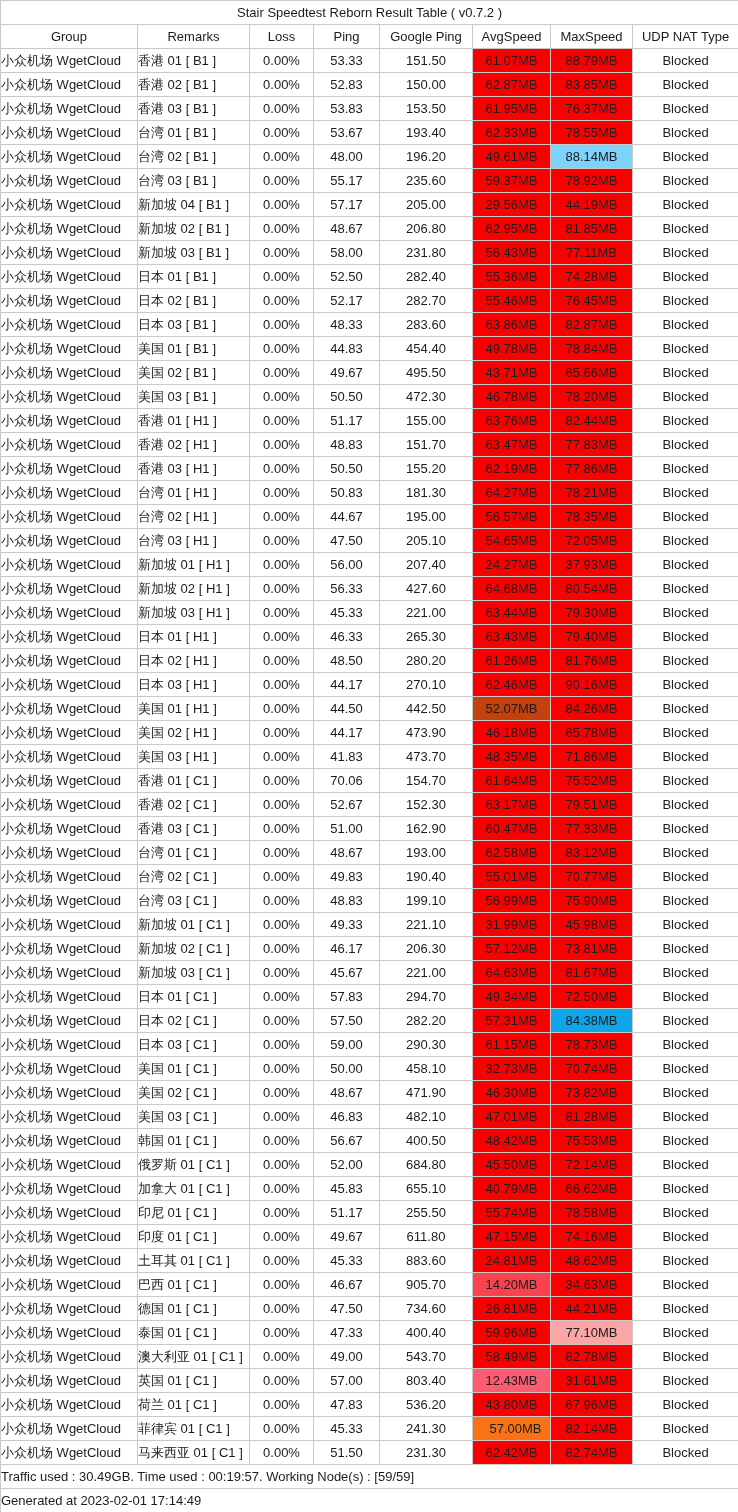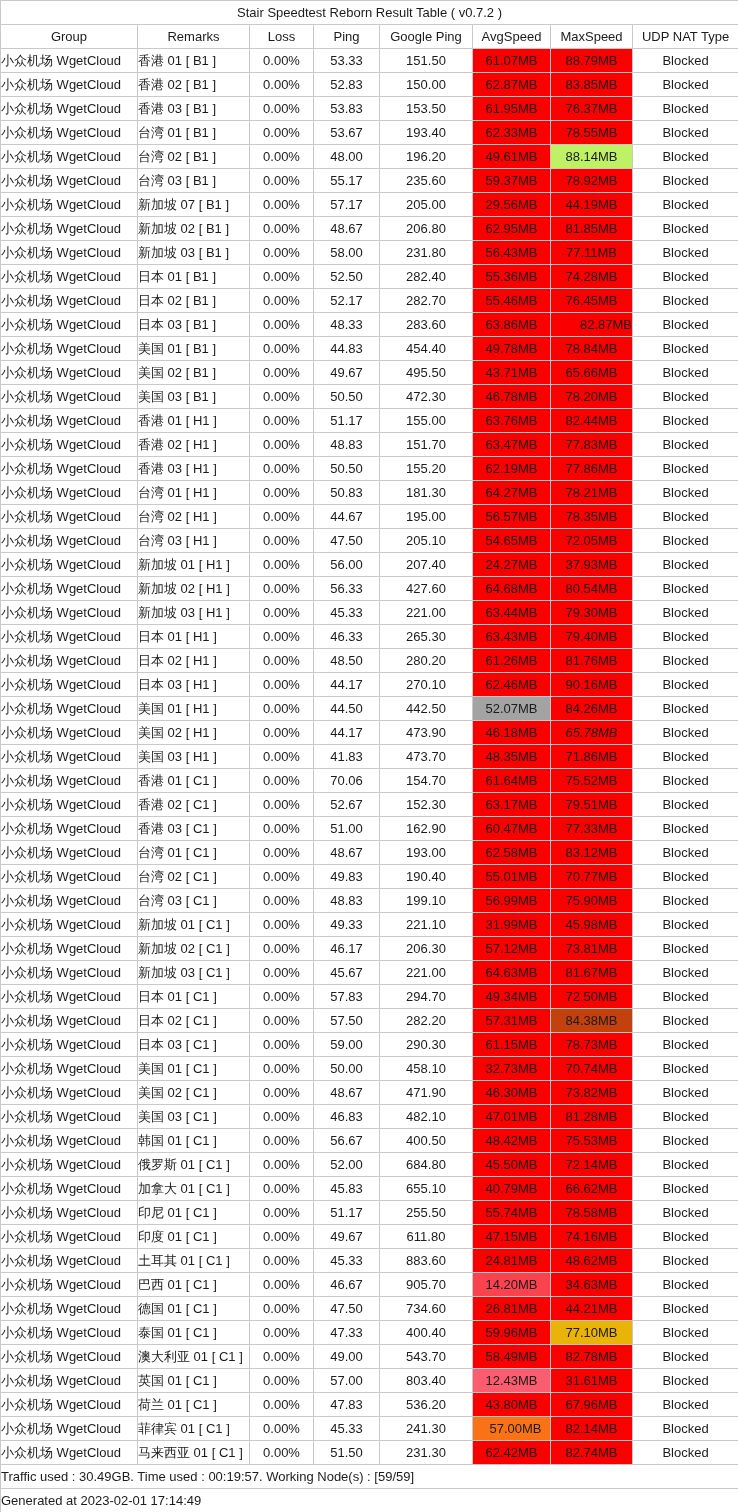--- a/index.html
+++ b/index.html
@@ -104,36 +104,36 @@
     <td class="c speed" style="background: rgb(251, 0, 0);">78.55MB</td>
     <td class="c">Blocked</td>
   </tr>
       <tr>
     <td class="l">小众机场 WgetCloud</td>
     <td class="l">台湾 02 [ B1 ]</td>
     <td class="c">0.00%</td>
     <td class="c">48.00</td>
     <td class="c">196.20</td>
     <td class="c speed" style="background: rgb(251, 0, 0);">49.61MB</td>
-    <td class="c speed" style="background: #bef264; margin-top: 48px;">88.14MB</td>
+    <td class="c speed" style="background: #7dd3fc; margin-top: 48px;">88.14MB</td>
     <td class="c">Blocked</td>
   </tr>
       <tr>
     <td class="l">小众机场 WgetCloud</td>
     <td class="l">台湾 03 [ B1 ]</td>
     <td class="c">0.00%</td>
     <td class="c">55.17</td>
     <td class="c">235.60</td>
     <td class="c speed" style="background: rgb(251, 0, 0);">59.37MB</td>
     <td class="c speed" style="background: rgb(251, 0, 0);">78.92MB</td>
     <td class="c">Blocked</td>
   </tr>
       <tr>
     <td class="l">小众机场 WgetCloud</td>
-    <td class="l">新加坡 07 [ B1 ]</td>
+    <td class="l">新加坡 04 [ B1 ]</td>
     <td class="c">0.00%</td>
     <td class="c">57.17</td>
     <td class="c">205.00</td>
     <td class="c speed" style="background: rgb(251, 0, 0);">29.56MB</td>
     <td class="c speed" style="background: rgb(251, 0, 0);">44.19MB</td>
     <td class="c">Blocked</td>
   </tr>
       <tr>
     <td class="l">小众机场 WgetCloud</td>
     <td class="l">新加坡 02 [ B1 ]</td>
@@ -174,21 +174,21 @@
     <td class="c speed" style="background: rgb(251, 0, 0);">76.45MB</td>
     <td class="c">Blocked</td>
   </tr>
       <tr>
     <td class="l">小众机场 WgetCloud</td>
     <td class="l">日本 03 [ B1 ]</td>
     <td class="c">0.00%</td>
     <td class="c">48.33</td>
     <td class="c">283.60</td>
     <td class="c speed" style="background: rgb(251, 0, 0);">63.86MB</td>
-    <td class="c speed" style="background: rgb(251, 0, 0); text-align: right;">82.87MB</td>
+    <td class="c speed" style="background: rgb(251, 0, 0);">82.87MB</td>
     <td class="c">Blocked</td>
   </tr>
       <tr>
     <td class="l">小众机场 WgetCloud</td>
     <td class="l">美国 01 [ B1 ]</td>
     <td class="c">0.00%</td>
     <td class="c">44.83</td>
     <td class="c">454.40</td>
     <td class="c speed" style="background: rgb(251, 0, 0);">49.78MB</td>
     <td class="c speed" style="background: rgb(251, 0, 0);">78.84MB</td>
@@ -333,32 +333,32 @@
     <td class="c speed" style="background: rgb(251, 0, 0);">62.46MB</td>
     <td class="c speed" style="background: rgb(251, 0, 0);">90.16MB</td>
     <td class="c">Blocked</td>
   </tr>
       <tr>
     <td class="l">小众机场 WgetCloud</td>
     <td class="l">美国 01 [ H1 ]</td>
     <td class="c">0.00%</td>
     <td class="c">44.50</td>
     <td class="c">442.50</td>
-    <td class="c speed" style="background: #a3a3a3; margin-left: 13px;">52.07MB</td>
+    <td class="c speed" style="background: #c2410c; margin-left: 13px;">52.07MB</td>
     <td class="c speed" style="background: rgb(251, 0, 0);">84.26MB</td>
     <td class="c">Blocked</td>
   </tr>
       <tr>
     <td class="l">小众机场 WgetCloud</td>
     <td class="l">美国 02 [ H1 ]</td>
     <td class="c">0.00%</td>
     <td class="c">44.17</td>
     <td class="c">473.90</td>
     <td class="c speed" style="background: rgb(251, 0, 0);">46.18MB</td>
-    <td class="c speed" style="background: rgb(251, 0, 0); font-style: italic;">65.78MB</td>
+    <td class="c speed" style="background: rgb(251, 0, 0);">65.78MB</td>
     <td class="c">Blocked</td>
   </tr>
       <tr>
     <td class="l">小众机场 WgetCloud</td>
     <td class="l">美国 03 [ H1 ]</td>
     <td class="c">0.00%</td>
     <td class="c">41.83</td>
     <td class="c">473.70</td>
     <td class="c speed" style="background: rgb(251, 0, 0);">48.35MB</td>
     <td class="c speed" style="background: rgb(251, 0, 0);">71.86MB</td>
@@ -464,21 +464,21 @@
     <td class="c speed" style="background: rgb(251, 0, 0);">72.50MB</td>
     <td class="c">Blocked</td>
   </tr>
       <tr>
     <td class="l">小众机场 WgetCloud</td>
     <td class="l">日本 02 [ C1 ]</td>
     <td class="c">0.00%</td>
     <td class="c">57.50</td>
     <td class="c">282.20</td>
     <td class="c speed" style="background: rgb(251, 0, 0);">57.31MB</td>
-    <td class="c speed" style="background: #c2410c;">84.38MB</td>
+    <td class="c speed" style="background: #0ea5e9;">84.38MB</td>
     <td class="c">Blocked</td>
   </tr>
       <tr>
     <td class="l">小众机场 WgetCloud</td>
     <td class="l">日本 03 [ C1 ]</td>
     <td class="c">0.00%</td>
     <td class="c">59.00</td>
     <td class="c">290.30</td>
     <td class="c speed" style="background: rgb(251, 0, 0);">61.15MB</td>
     <td class="c speed" style="background: rgb(251, 0, 0); margin-left: 31px;">78.73MB</td>
@@ -594,21 +594,21 @@
     <td class="c speed" style="background: rgb(251, 0, 0);">44.21MB</td>
     <td class="c">Blocked</td>
   </tr>
       <tr>
     <td class="l">小众机场 WgetCloud</td>
     <td class="l">泰国 01 [ C1 ]</td>
     <td class="c">0.00%</td>
     <td class="c">47.33</td>
     <td class="c">400.40</td>
     <td class="c speed" style="background: rgb(251, 0, 0);">59.96MB</td>
-    <td class="c speed" style="background: #eab308;">77.10MB</td>
+    <td class="c speed" style="background: #fca5a5;">77.10MB</td>
     <td class="c">Blocked</td>
   </tr>
       <tr>
     <td class="l">小众机场 WgetCloud</td>
     <td class="l">澳大利亚 01 [ C1 ]</td>
     <td class="c">0.00%</td>
     <td class="c">49.00</td>
     <td class="c">543.70</td>
     <td class="c speed" style="background: rgb(251, 0, 0);">58.49MB</td>
     <td class="c speed" style="background: rgb(251, 0, 0);">82.78MB</td>

